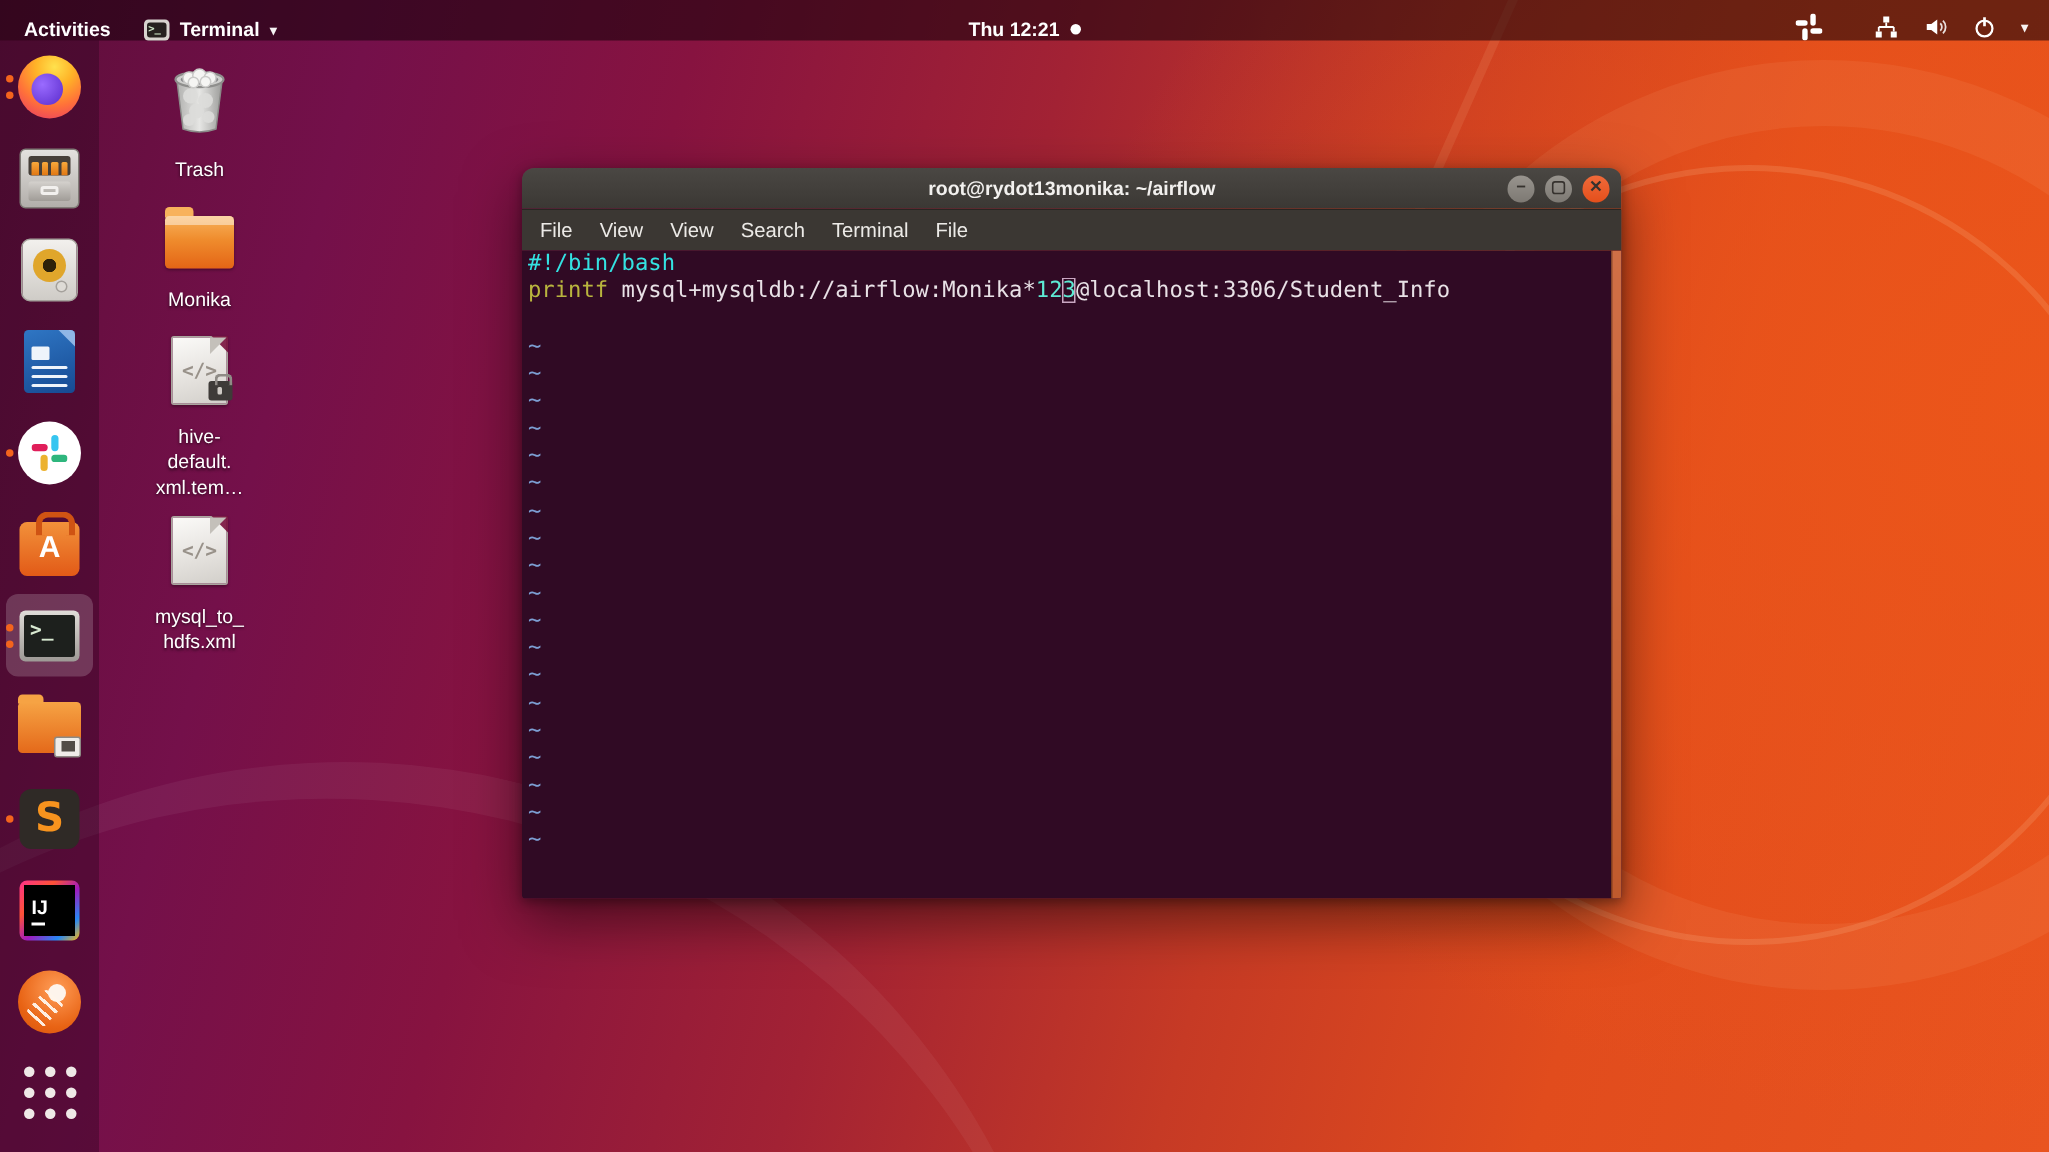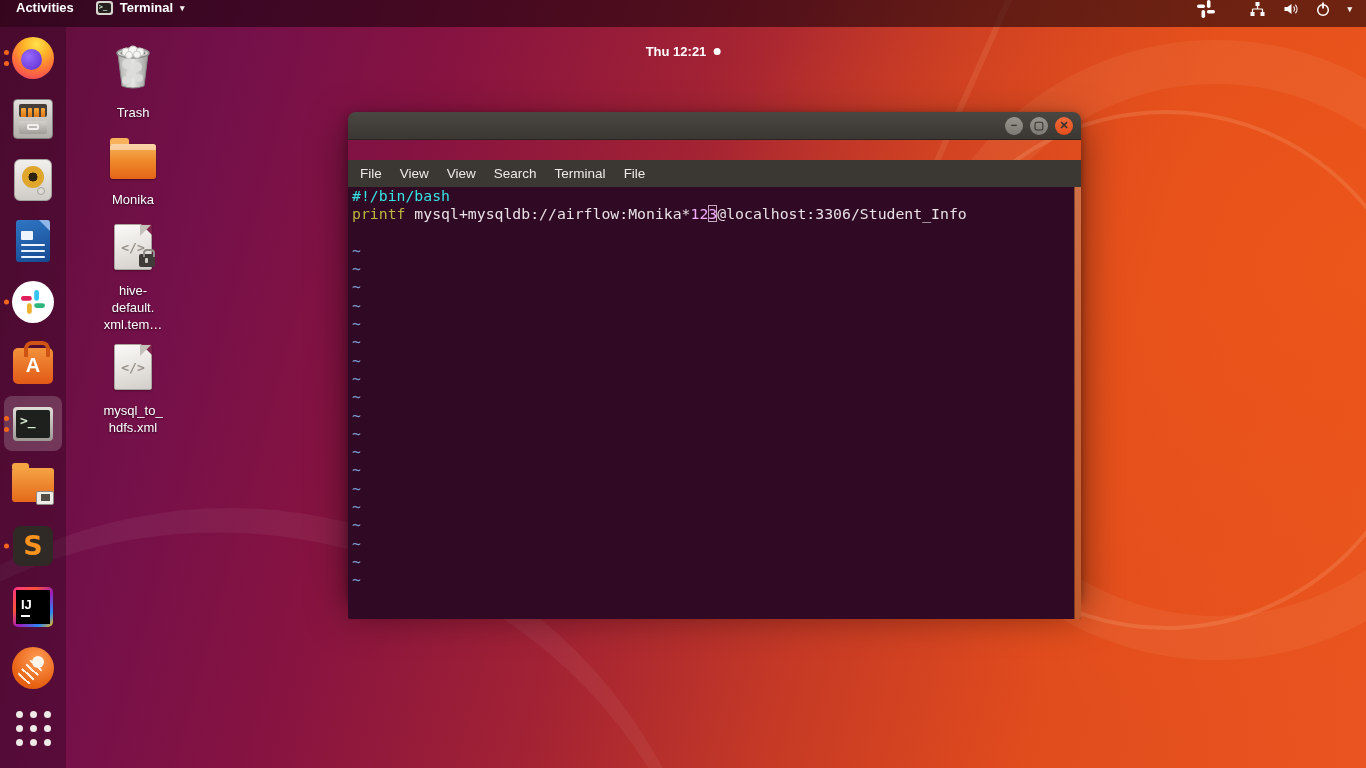--- a/index.html
+++ b/index.html
@@ -11,21 +11,21 @@
   }
   
   .swirl { position:absolute; border-radius:50%; pointer-events:none; }
   .sw1 { width:620px; height:620px; right:-160px; top:40px; border:44px solid rgba(255,190,140,.10); }
   .sw2 { width:520px; height:520px; right:-60px; top:110px; border:4px solid rgba(255,210,170,.16); transform:rotate(18deg); }
   .sw3 { width:980px; height:980px; left:-260px; bottom:-720px; border-top:26px solid rgba(255,255,255,.05); transform:rotate(14deg); }
   .sw4 { width:300px; height:560px; right:180px; top:20px; border-left:6px solid rgba(255,200,150,.12); border-radius:0; transform:rotate(24deg); }
 
   
   .topbar { position:absolute; top:0; left:0; width:100%; height:27px; background:rgba(22,2,10,.58);
-    display:flex; align-items:flex-start; color:#fff; font-size:13px; font-weight:bold; z-index:50; }
+    display:flex; align-items:flex-end; color:#fff; font-size:13px; font-weight:bold; z-index:50; }
   .tb-left { display:flex; align-items:center; gap:22px; padding-left:16px; }
   .activities { cursor:default; }
   .appmenu { display:flex; align-items:center; gap:7px; }
   .appmenu-icon { width:17px; height:14px; background:#d8d4cf; border-radius:3px; padding:2px; display:flex; }
   .appmenu-icon i { flex:1; background:#26211f; border-radius:2px; color:#cfe8c8; font-style:normal;
     font-family:"DejaVu Sans Mono", monospace; font-size:7px; line-height:9px; padding-left:1px; }
   .caret { font-size:9px; opacity:.95; }
   .tb-center { position:absolute; left:50%; transform:translateX(-50%); display:flex; align-items:center; gap:7px;margin-top:44px; }
   .notif-dot { width:7px; height:7px; background:#fff; border-radius:50%; }
   .tb-right { margin-left:auto; display:flex; align-items:center; gap:16px; padding-right:14px; }
@@ -122,30 +122,30 @@
   
   .window { position:absolute; left:348px; top:112px; width:733px; height:487px; z-index:30;
     border-radius:8px 8px 2px 2px; box-shadow:0 14px 38px rgba(0,0,0,.5), 0 2px 8px rgba(0,0,0,.35); }
   .titlebar { height:28px; background:linear-gradient(180deg,#4a4743,#3b3834); border-radius:8px 8px 0 0;
     border-bottom:1px solid #282522; display:flex; align-items:center; position:relative; }
   .win-title { position:absolute; left:0; right:0; text-align:center; color:#f2f0ee; font-size:13px; font-weight:bold; }
   .win-btns { margin-left:auto; display:flex; gap:7px; padding-right:8px; position:relative; z-index:2; }
   .win-btn { width:18px; height:18px; border-radius:50%; background:linear-gradient(180deg,#98948e,#7d7973);
     color:#36322e; font-size:11px; line-height:17px; text-align:center; font-weight:bold; }
   .win-btn.close { background:linear-gradient(180deg,#f06a3a,#e44f1b); }
-  .menubar { height:27px; background:#3b3733; display:flex; align-items:center; gap:2px; padding-left:4px;margin-top:20px; }
+  .menubar { height:27px; background:#3b3733; display:flex; align-items:center; gap:2px; padding-left:4px; }
   .menu-item { color:#eceae7; font-size:13.5px; padding:4px 8px; }
   .term-body { position:relative; height:432px; background:#300a24; font-family:"DejaVu Sans Mono", monospace;
     font-size:14.8px; line-height:18.3px; color:#e8e1e6; overflow:hidden; border-radius:0 0 2px 2px; }
   .vim { padding-left:4px; white-space:pre; }
   .vrow { height:18.3px; }
   .c-shebang { color:#34e2e2; }
   .c-keyword { color:#b9b53e; }
   .c-plain { color:#e8e1e6; }
-  .c-number { color:#f0abfc; }
+  .c-number { color:#5eead4; }
   .c-tilde { color:#7d9fd4; }
   .cursor { box-shadow:inset 0 0 0 1px #c9a7c2; }
   .term-scrollbar { position:absolute; top:0; right:0; width:7px; height:100%;
     background:linear-gradient(180deg,#d06f46,#c05a2d); border-left:1px solid rgba(0,0,0,.35); }
   .statusline { position:absolute; left:0; right:7px; bottom:0; height:18.3px; white-space:pre; }
 </style>
 </head>
 <body>
 
 <div class="swirl sw1"></div>
@@ -342,20 +342,21 @@
       <div class="desk-label">hive-<br>default.<br>xml.tem…</div>
     </div>
     <div class="desk-item" style="top: 344px;">
       <div class="ic-xml">&lt;/&gt;</div>
       <div class="desk-label">mysql_to_<br>hdfs.xml</div>
     </div>
   </div>
 
 <section class="window">
   <div class="titlebar">
+    <span class="win-title">root@rydot13monika: ~/airflow</span>
     <span class="win-btns" id="win-btns">
         <span class="win-btn minimize">−</span>
         <span class="win-btn maximize">▢</span>
         <span class="win-btn close">✕</span>
       </span>
   </div>
   <nav class="menubar" id="menubar">
       <span class="menu-item">File</span>
       <span class="menu-item">View</span>
       <span class="menu-item">View</span>

